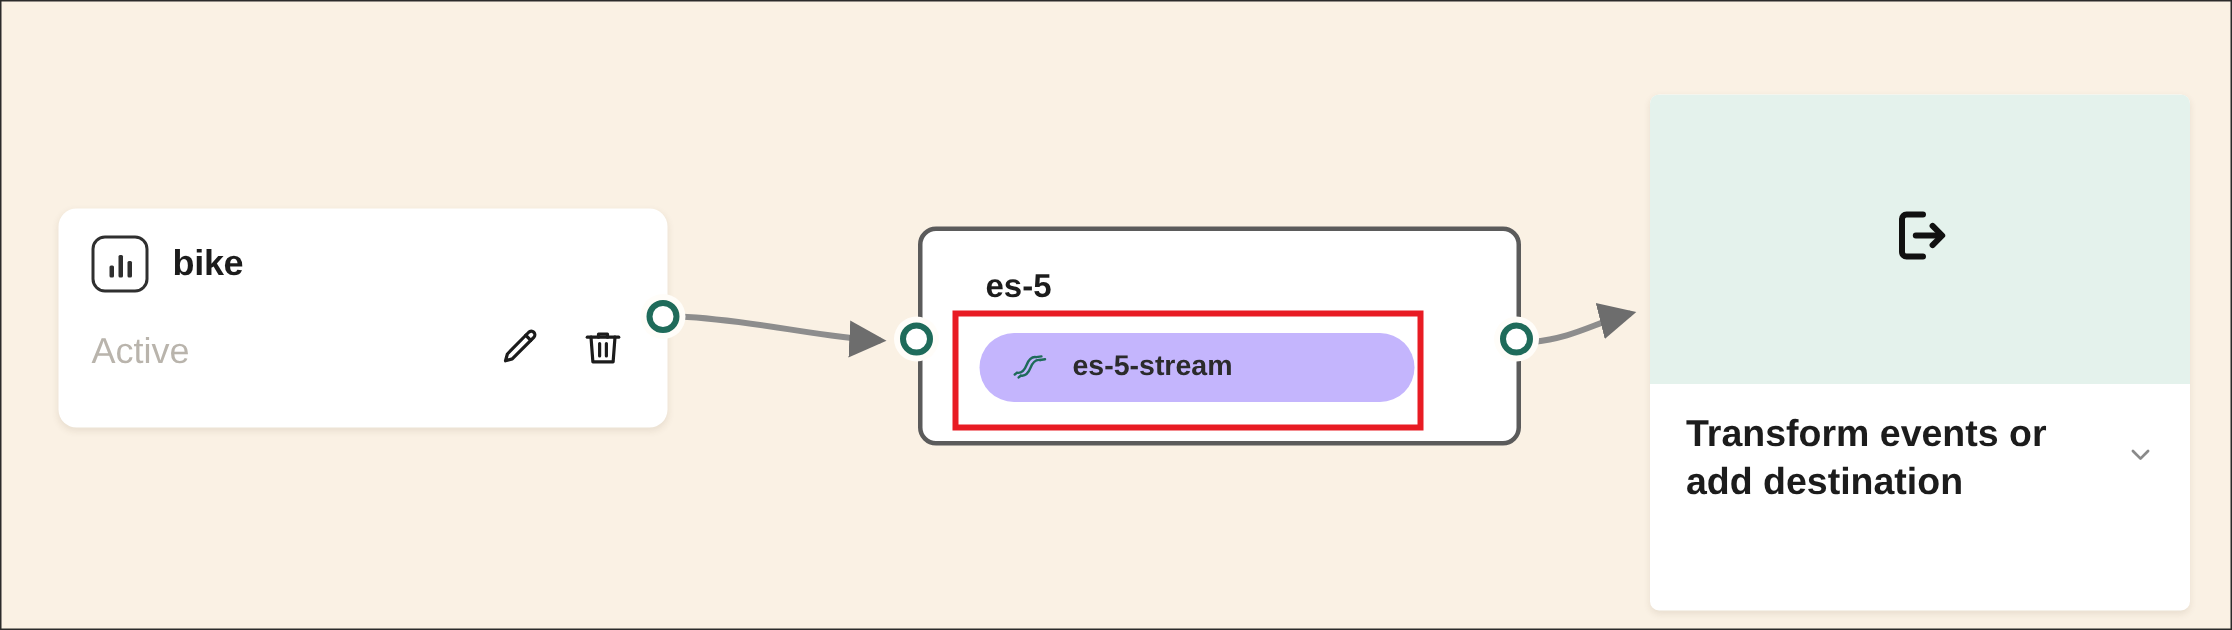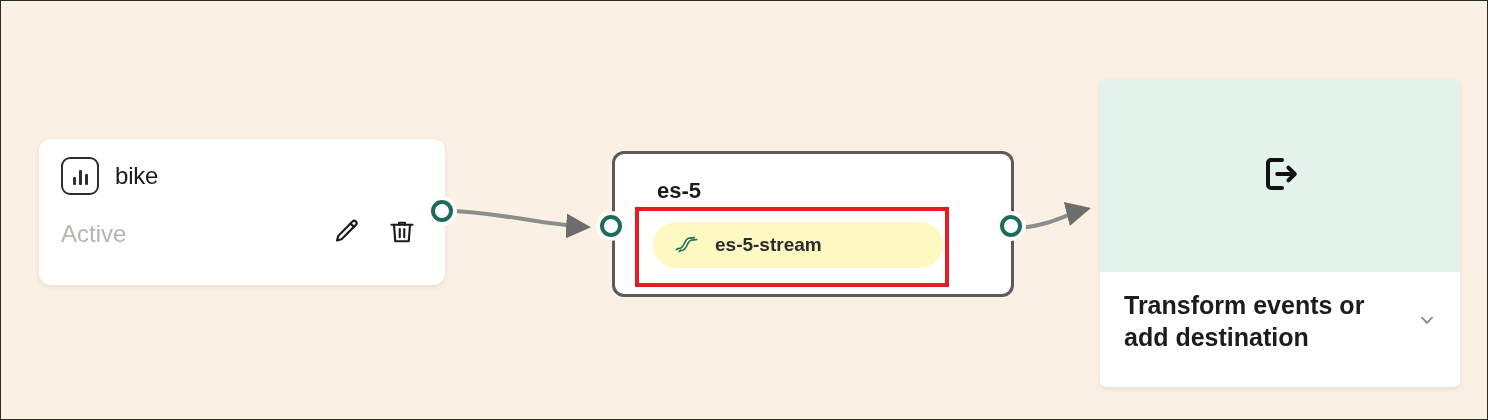--- a/index.html
+++ b/index.html
@@ -86,21 +86,21 @@
     width: 3px;
     background: #2f2f2f;
     border-radius: 1px;
   }
   .sq-icon i.b1 { height: 8px; }
   .sq-icon i.b2 { height: 15px; }
   .sq-icon i.b3 { height: 11px; }
 
   #source-title {
     font-size: 24px;
-    font-weight: normal;
+    font-weight: bold;
     color: #1c1c1c;
     letter-spacing: -0.2px;
   }
   #source-card .card-foot {
     display: flex;
     align-items: center;
     justify-content: space-between;
     padding: 22px 28px 0 22px;
   }
   #source-status {
@@ -133,21 +133,21 @@
     font-size: 22px;
     font-weight: bold;
     color: #1c1c1c;
   }
   #stream-pill {
     position: absolute;
     left: 38px;
     top: 68px;
     width: 290px;
     height: 46px;
-    background: #fef9c3;
+    background: #c4b5fd;
     border-radius: 23px;
     display: flex;
     align-items: center;
     gap: 14px;
     padding-left: 20px;
     box-sizing: border-box;
   }
   #stream-label {
     font-size: 19px;
     font-weight: bold;
@@ -162,23 +162,23 @@
     border: 4px solid #e81b23;
     box-sizing: border-box;
     z-index: 7;
     pointer-events: none;
   }
 
   
   #dest-panel {
     position: absolute;
     left: 1099px;
-    top: 78px;
+    top: 62px;
     width: 360px;
-    height: 308px;
+    height: 344px;
     border-radius: 6px;
     overflow: hidden;
     background: #ffffff;
     box-shadow: 0 2px 5px rgba(80,60,30,0.10);
     z-index: 3;
   }
   #dest-visual {
     height: 193px;
     background: #e4f2ec;
     display: flex;

